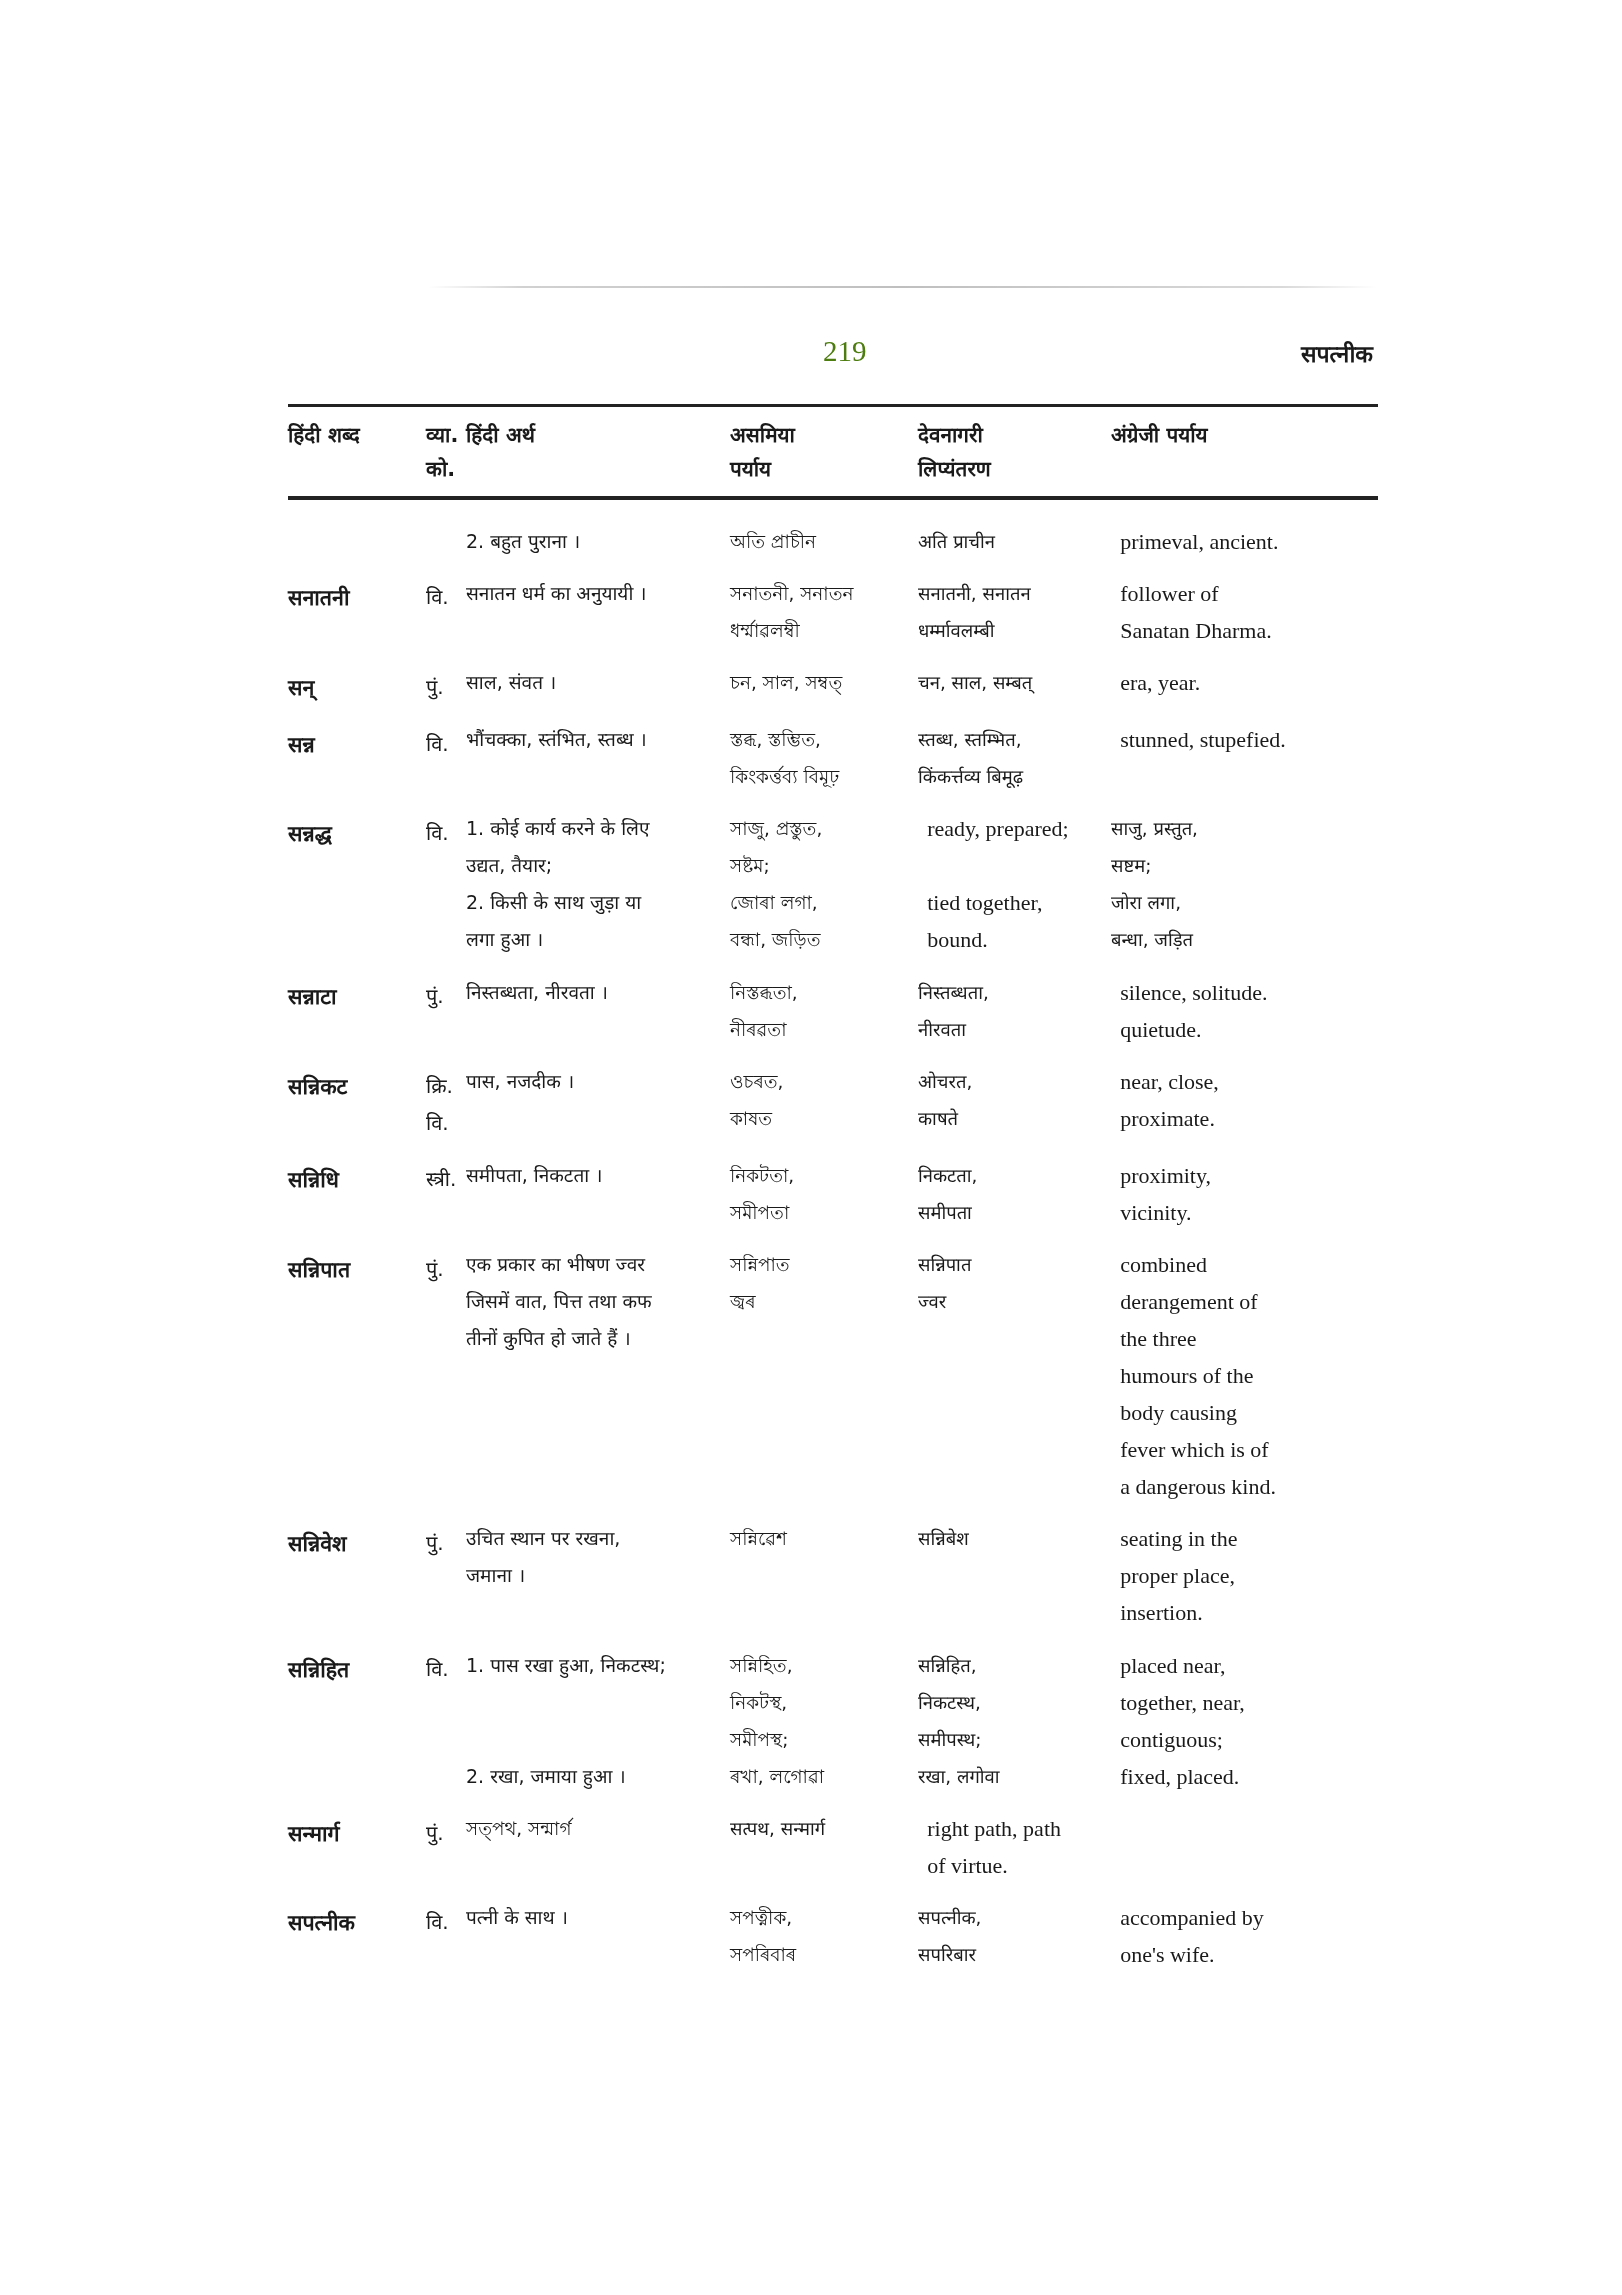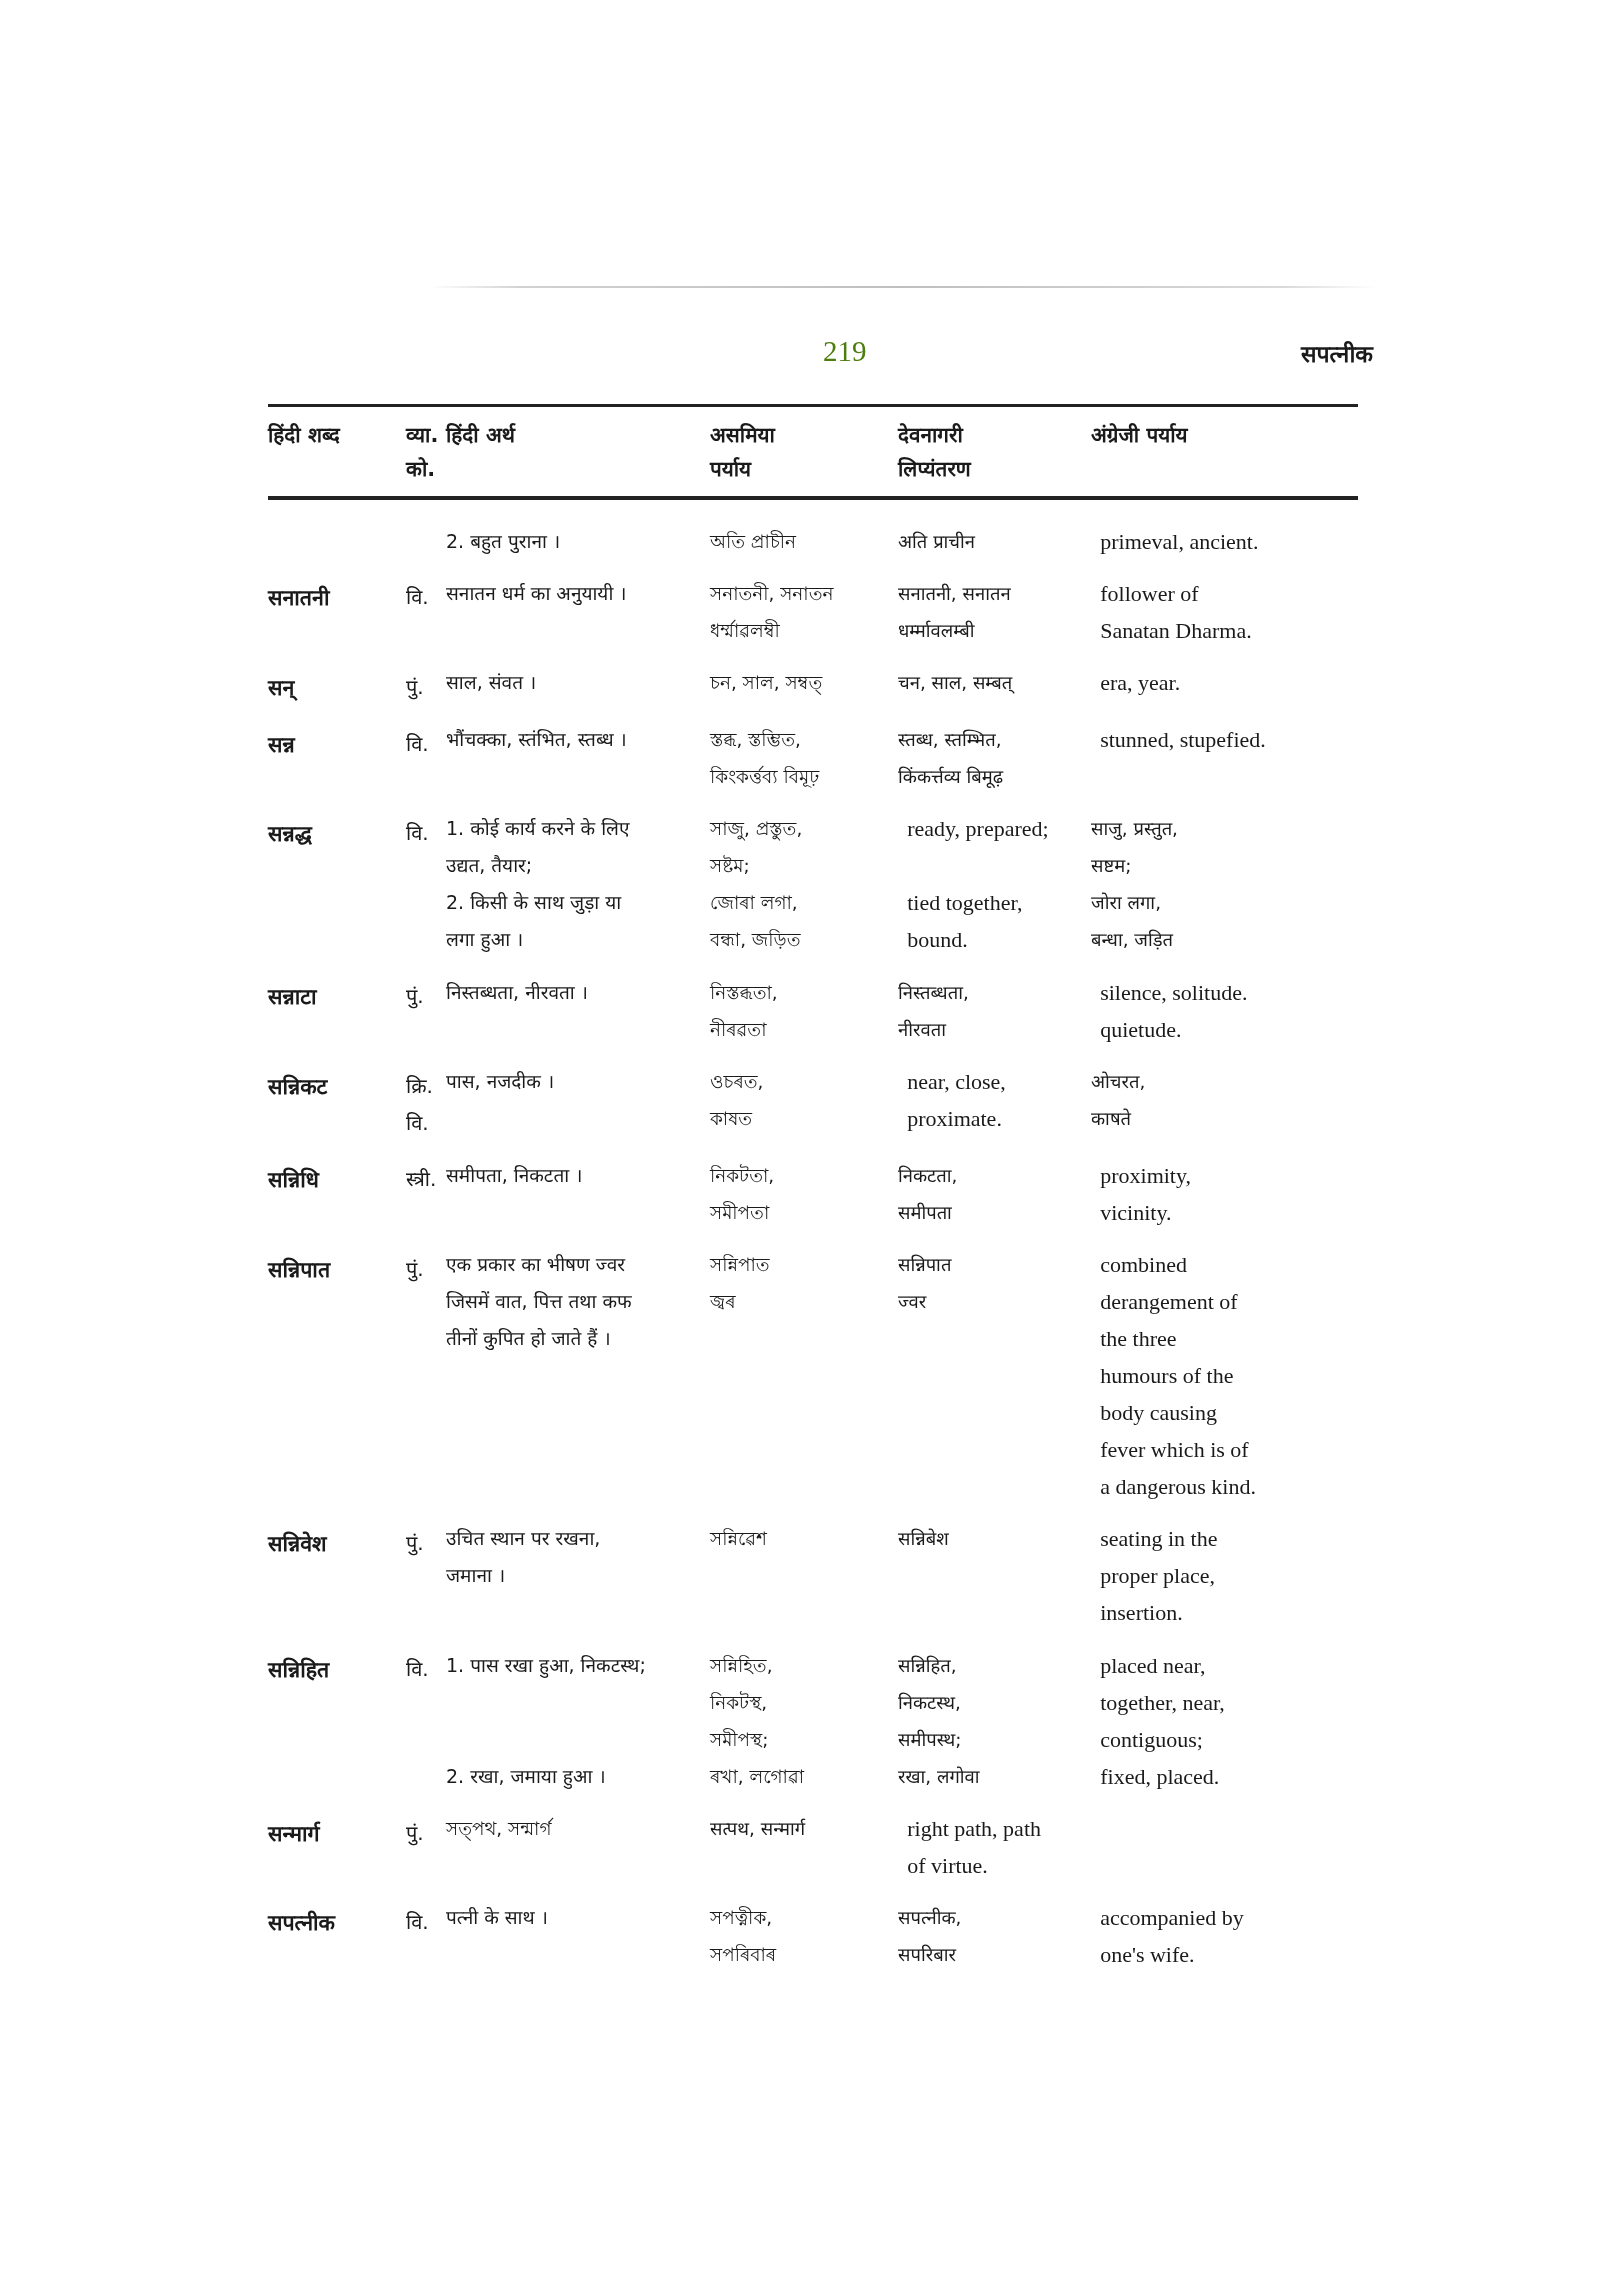--- a/index.html
+++ b/index.html
@@ -1,20 +1,20 @@
 <!DOCTYPE html>
 <html style="font-size:12.2px"><head>
 <meta charset="utf-8">
 <style>
   html, body { margin:0; padding:0; background:#ffffff; }
   body { width:1622px; height:2295px; position:relative; overflow:hidden; color:#1a1a1a; }
   .faint-rule { position:absolute; left:428px; top:286px; width:949px; height:1.5px; background:linear-gradient(90deg, rgba(0,0,0,0) 0%, rgba(0,0,0,0.18) 10%, rgba(0,0,0,0.25) 50%, rgba(0,0,0,0.15) 90%, rgba(0,0,0,0) 100%); }
   .page-number { position:absolute; left:823px; top:335px; font-family:"Liberation Serif", serif; font-size:29px; color:#4d7c0f; }
   .running-head { position:absolute; right:249px; top:337px; font-family:"DejaVu Sans", sans-serif; font-weight:bold; font-size:23px; }
-  .table { position:absolute; left:268px; top:404px; width:1090px; }
+  .table { position:absolute; left:288px; top:404px; width:1090px; }
   .rule { height:3.1px; background:#222; width:100%; }
   .head-row, .row { display:grid; grid-template-columns: 138px 40px 264px 188px 193px 267px; }
   .head-row { padding:10.7px 0 10.7px 0; font-family:"DejaVu Sans", sans-serif; font-weight:bold; font-size:20.7px; line-height:34px; }
   .rows { padding-top:23px; }
   .row { font-size:20.7px; line-height:37px; margin-bottom:15.3px; }
   .cell { white-space:pre-line; }
   .hw { font-family:"DejaVu Sans", sans-serif; font-weight:bold; font-size:21.4px; padding-top:4.6px; }
   .gram { font-family:"DejaVu Sans", sans-serif; font-size:20px; padding-top:4.6px; }
   .hi { font-family:"DejaVu Sans", sans-serif; font-size:19px; }
   .as { font-family:"DejaVu Sans", sans-serif; font-size:18.4px; line-height:37px; }
@@ -112,24 +112,24 @@
       <div class="cell en">silence, solitude.
 quietude.</div>
     </div>
     <div class="row">
       <div class="cell hw">सन्निकट</div>
       <div class="cell gram">क्रि.
 वि.</div>
       <div class="cell hi">पास, नजदीक ।</div>
       <div class="cell as">ওচৰত,
 কাষত</div>
+      <div class="cell dv">ओचरत,
+काषते</div>
       <div class="cell en">near, close,
 proximate.</div>
-      <div class="cell dv">ओचरत,
-काषते</div>
     </div>
     <div class="row">
       <div class="cell hw">सन्निधि</div>
       <div class="cell gram">स्त्री.</div>
       <div class="cell hi">समीपता, निकटता ।</div>
       <div class="cell as">নিকটতা,
 সমীপতা</div>
       <div class="cell dv">निकटता,
 समीपता</div>
       <div class="cell en">proximity,

